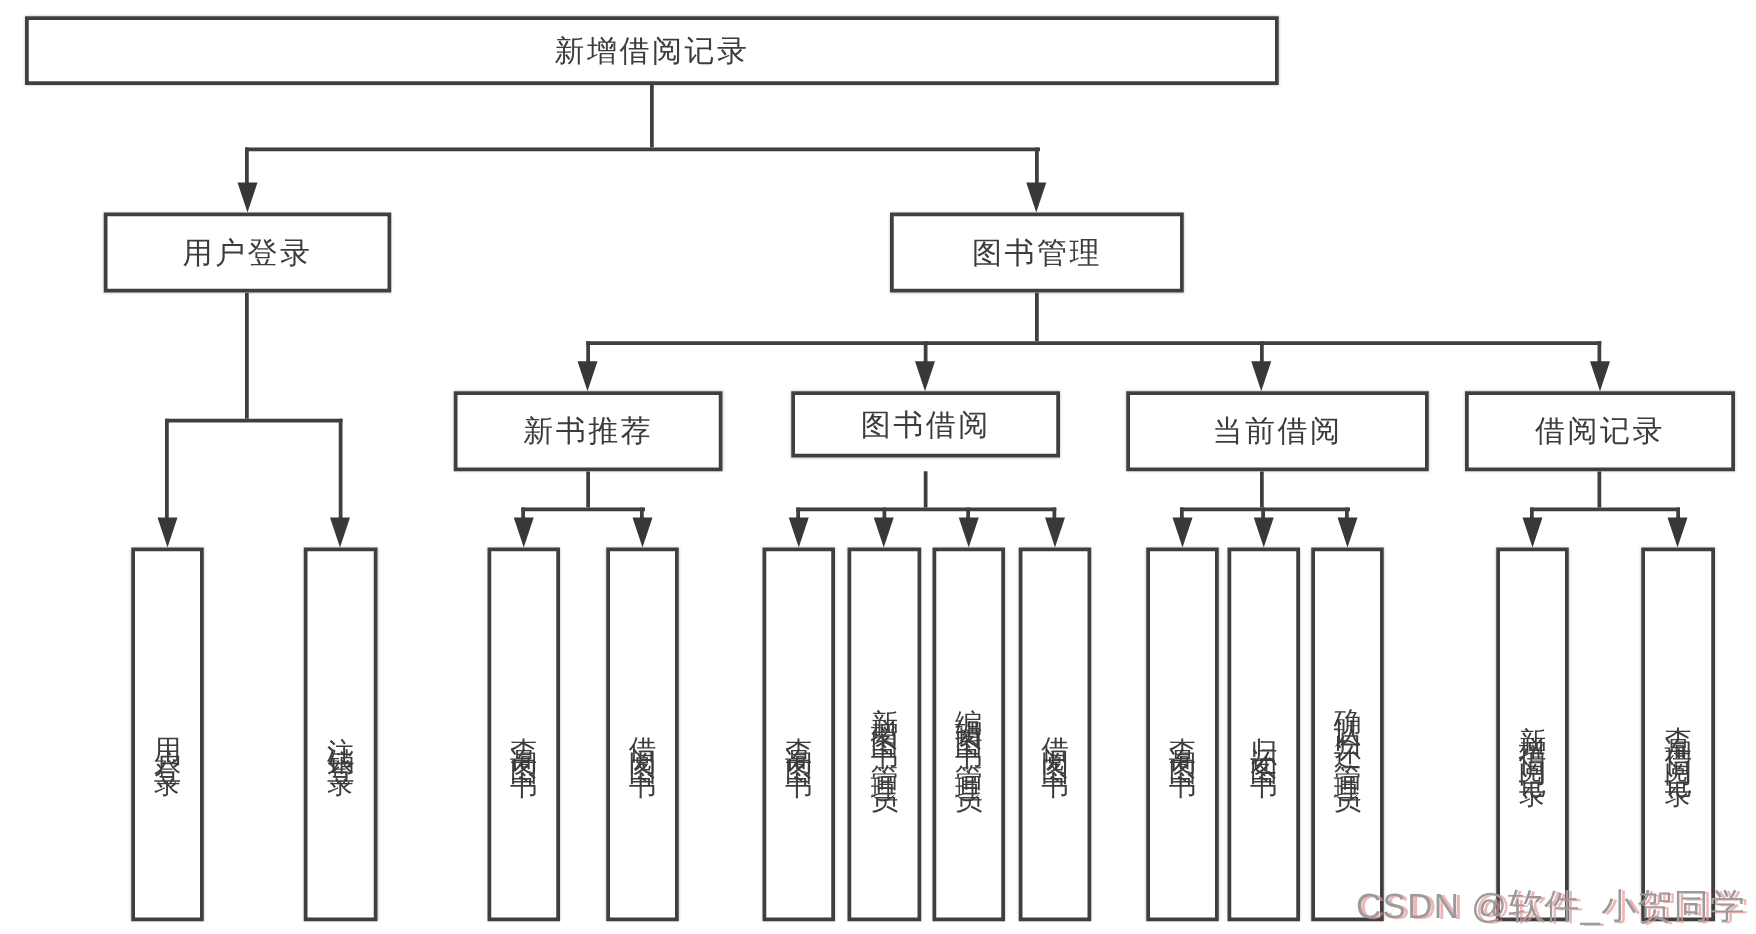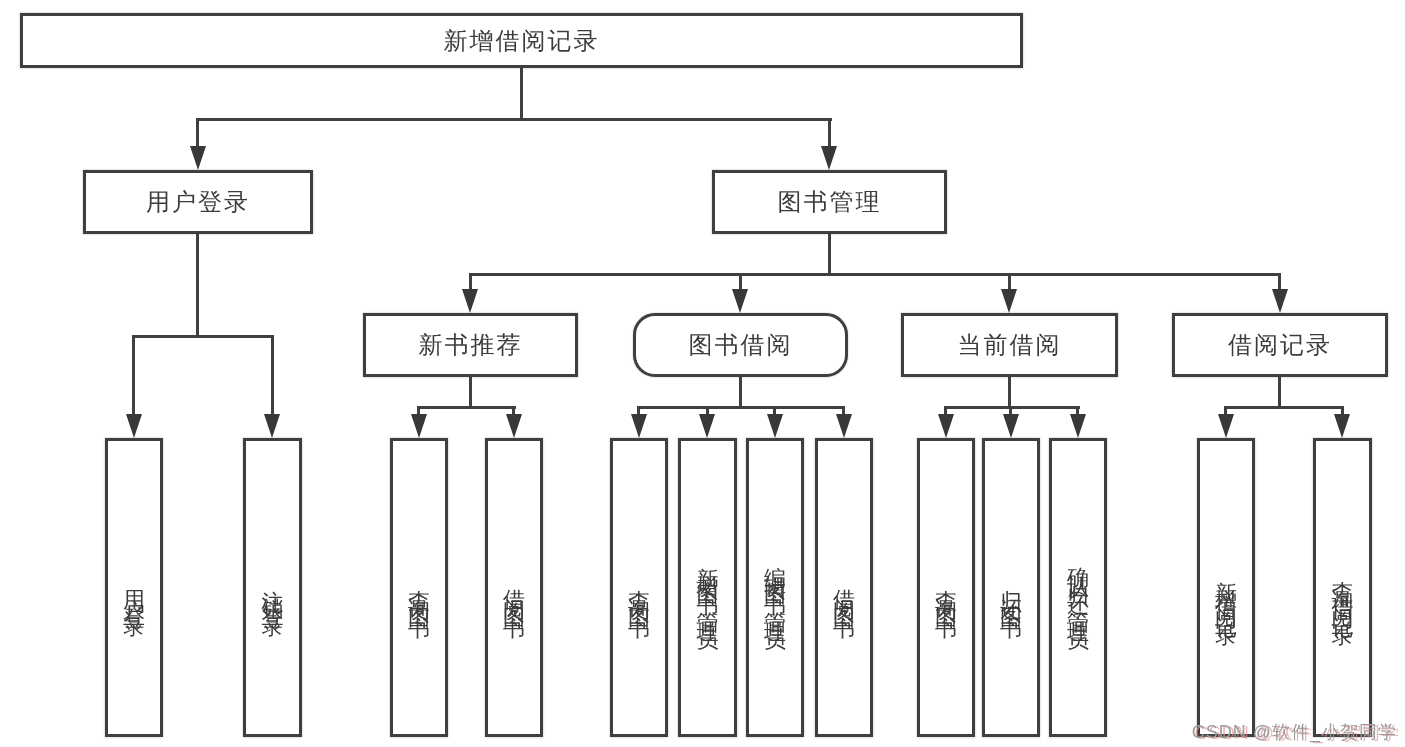--- a/index.html
+++ b/index.html
@@ -38,21 +38,21 @@
   .arrow{
     position:absolute;
     width:0;height:0;
     border-left:8px solid transparent;
     border-right:8px solid transparent;
     border-top:24px solid #383838;
   }
   .watermark{
     position:absolute;
     right:8px;bottom:3px;
-    font-size:18px;
+    font-size:28px;
     color:#9b9b9b;
     text-shadow:3px 1px 0 rgba(229,143,143,0.65);
     letter-spacing:1px;
     z-index:5;
     white-space:nowrap;
   }
 </style>
 </head>
 <body>
 
@@ -116,22 +116,22 @@
   <div class="vline" style="left:1341px;top:406px;height:22px;"></div>
   <div class="arrow" style="left:1218px;top:414px;"></div>
   <div class="arrow" style="left:1334px;top:414px;"></div>
 
   <div class="box hbox" style="left:20px;top:13px;width:1003px;height:55px;">新增借阅记录</div>
 
   <div class="box hbox" style="left:83px;top:170px;width:230px;height:64px;">用户登录</div>
   <div class="box hbox" style="left:712px;top:170px;width:235px;height:64px;">图书管理</div>
 
   <div class="box hbox" style="left:363px;top:313px;width:215px;height:64px;">新书推荐</div>
-  <div class="box hbox" style="left:633px;top:313px;width:215px;height:64px;border-radius:22px;">图书借阅</div>
-  <div class="box hbox" style="left:901px;top:313px;width:217px;height:64px;">当前借阅</div>
+  <div class="box hbox" style="left:633px;top:313px;width:215px;height:53px;">图书借阅</div>
+  <div class="box hbox" style="left:901px;top:313px;width:242px;height:64px;">当前借阅</div>
   <div class="box hbox" style="left:1172px;top:313px;width:216px;height:64px;">借阅记录</div>
 
   <div class="box vbox" style="left:105px;top:438px;width:58px;height:299px;">用户登录</div>
   <div class="box vbox" style="left:243px;top:438px;width:59px;height:299px;">注销登录</div>
 
   <div class="box vbox" style="left:390px;top:438px;width:58px;height:299px;">查询图书</div>
   <div class="box vbox" style="left:485px;top:438px;width:58px;height:299px;">借阅图书</div>
 
   <div class="box vbox" style="left:610px;top:438px;width:58px;height:299px;">查询图书</div>
   <div class="box vbox" style="left:678px;top:438px;width:59px;height:299px;">新增图书（管理员）</div>

